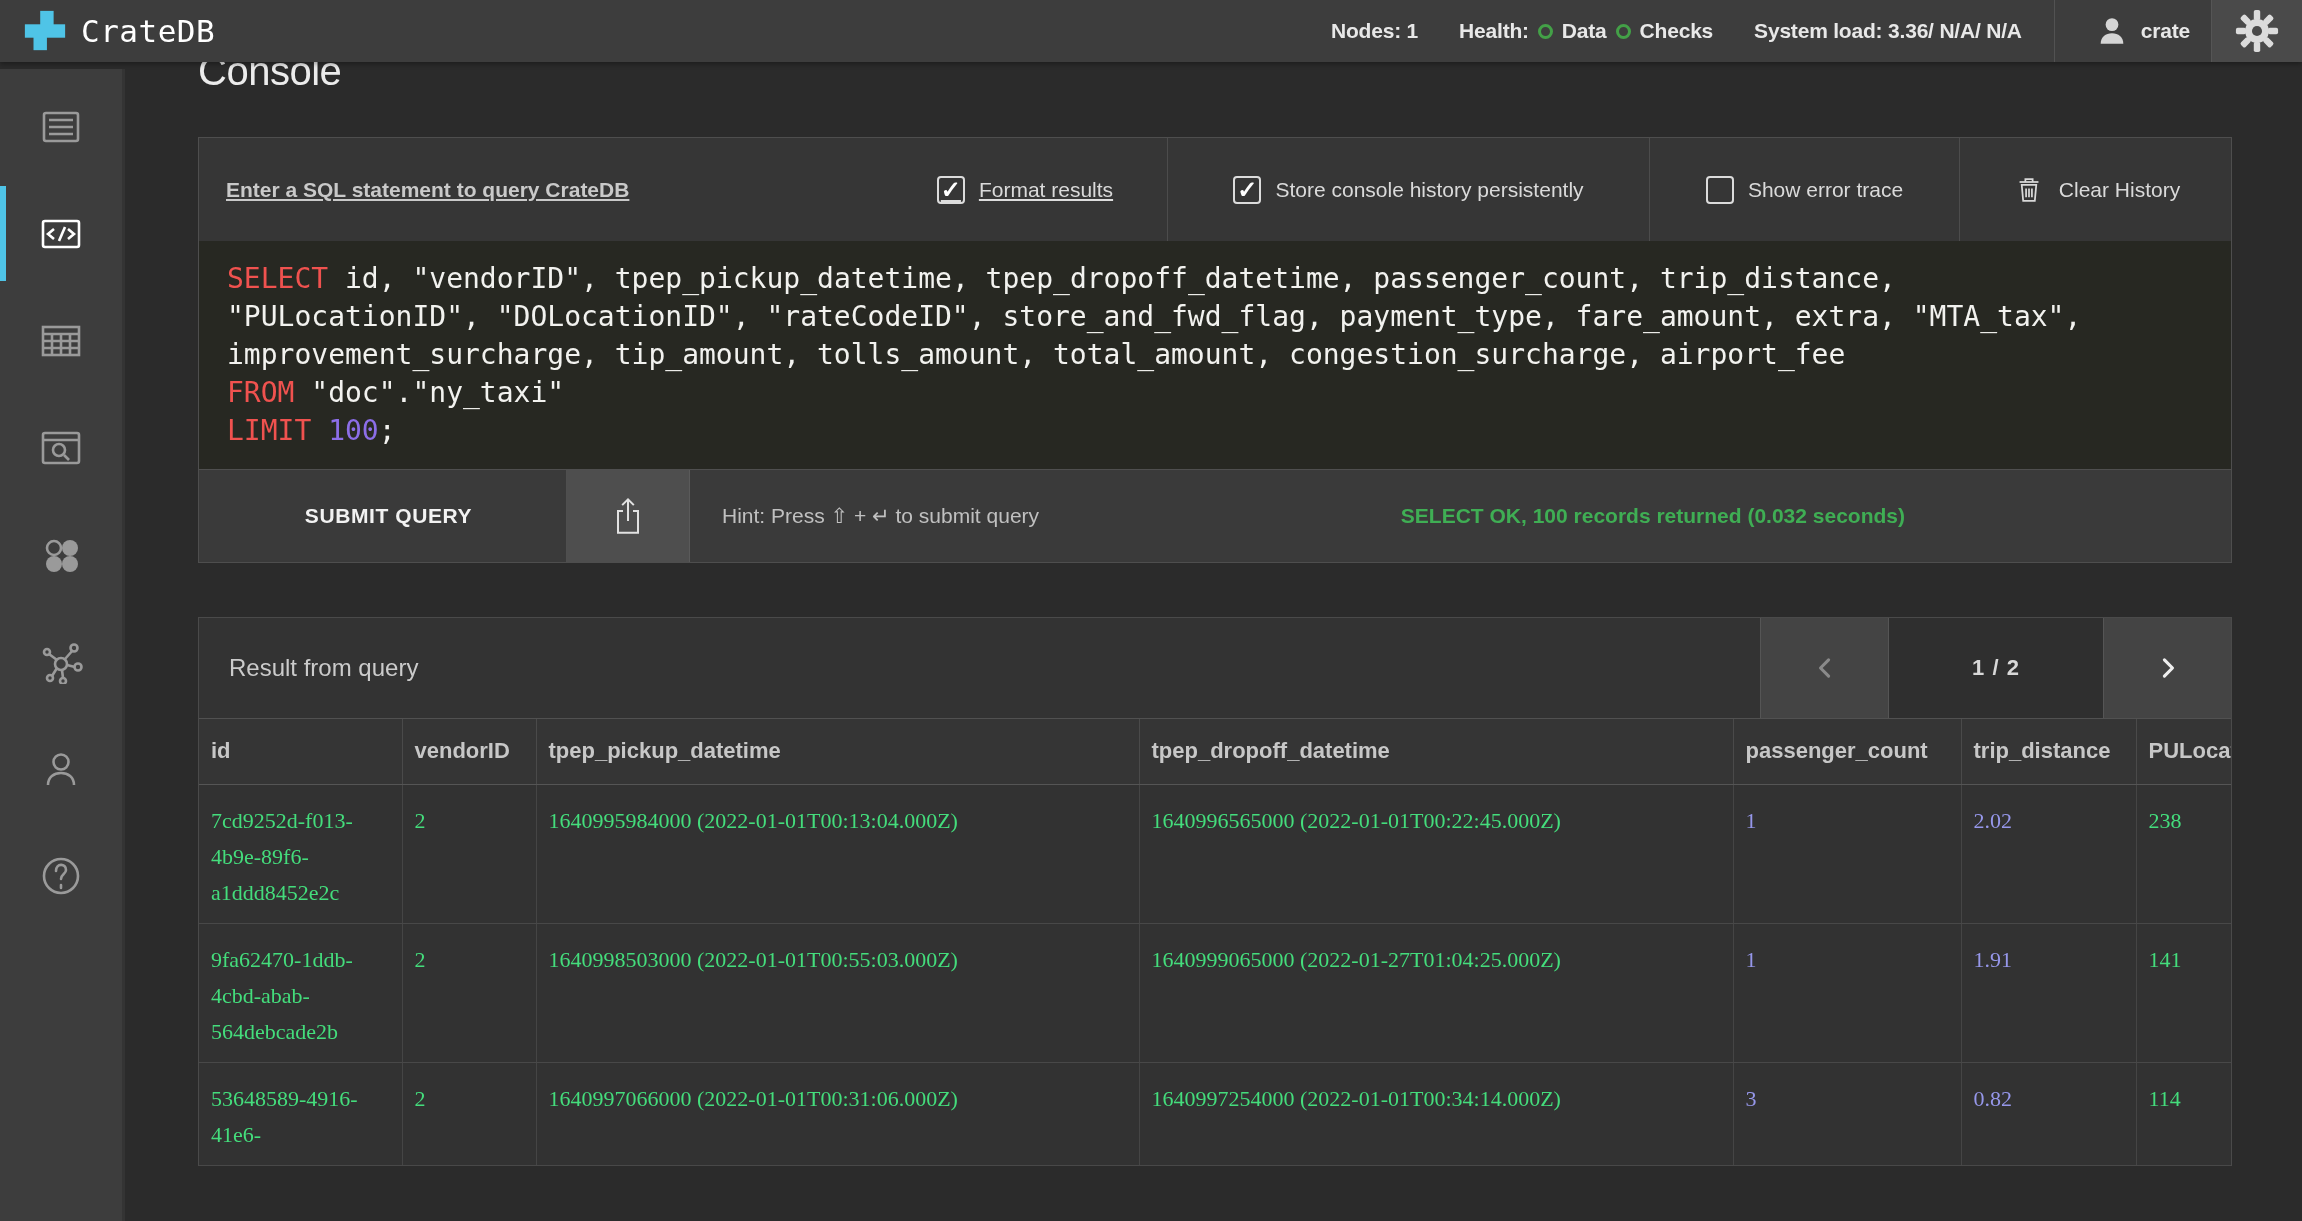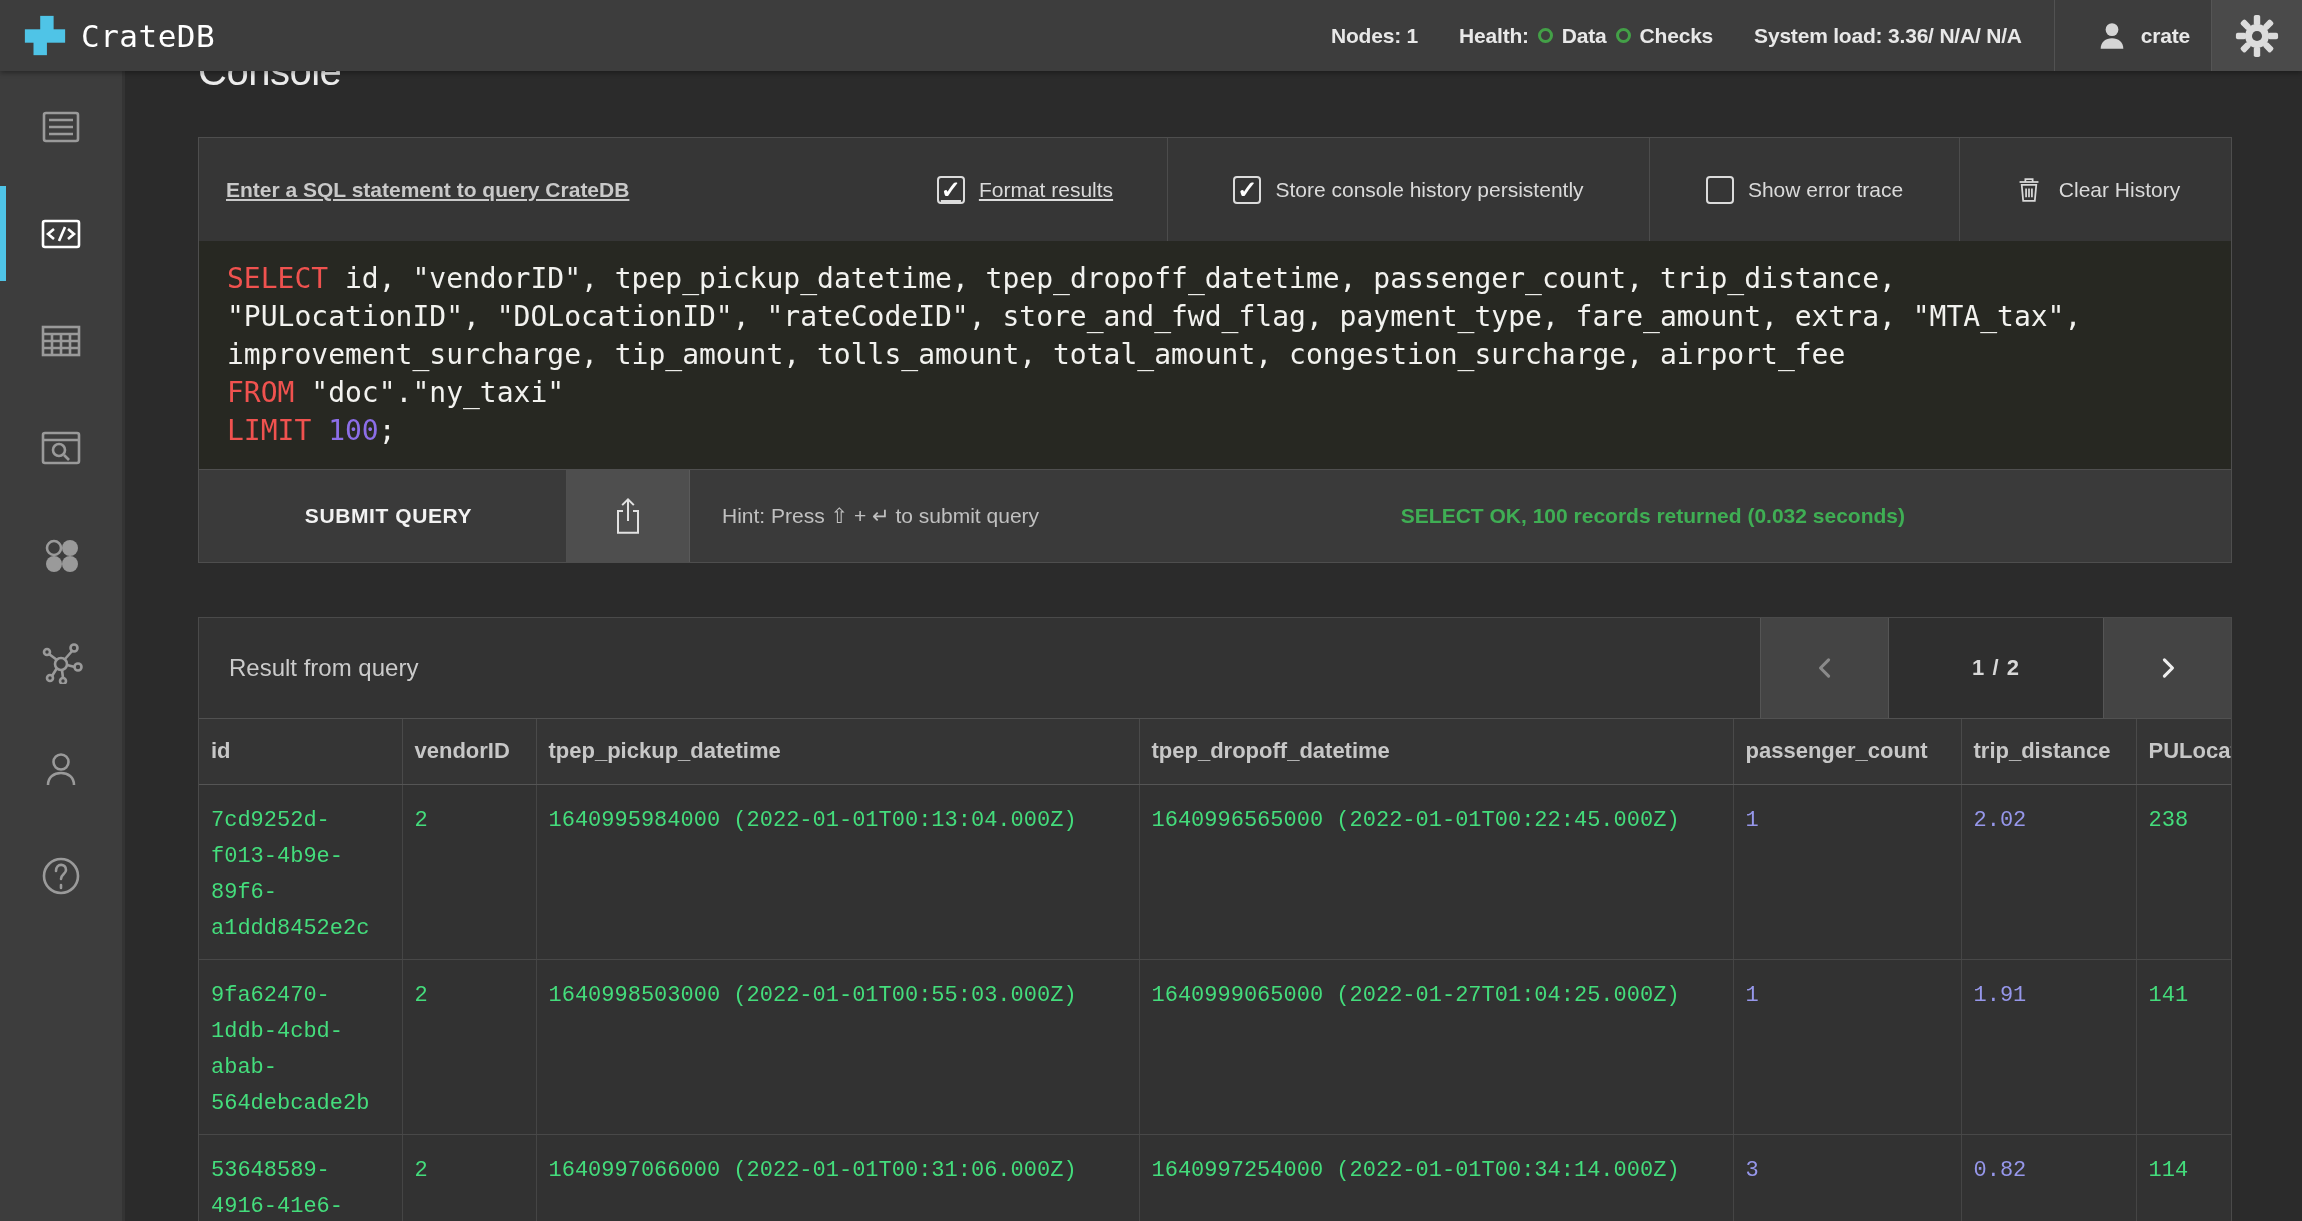--- a/index.html
+++ b/index.html
@@ -6,21 +6,21 @@
   html,body { width:2302px; height:1221px; overflow:hidden; }
   body {
     background:#2b2b2b;
     font-family:"Liberation Sans", sans-serif;
     color:#ddd;
     padding-top:69px;
   }
 
   
   .topbar{
-    position:fixed; top:0; left:0; right:0; height:71px;
+    position:fixed; top:0; left:0; right:0; height:62px;
     background:#3d3d3d; display:flex; align-items:center;
     box-shadow:0 2px 5px rgba(0,0,0,.35); z-index:100;
   }
   .logo{ display:flex; align-items:center; gap:13px; padding-left:22px; }
   .logo-text{ font-family:"DejaVu Sans Mono", monospace; font-size:31px; color:#fff; letter-spacing:0.5px; }
   .tb-right{ margin-left:auto; display:flex; align-items:center; height:100%; }
   .tb-item{ font-size:21px; font-weight:bold; color:#e8e8e8; letter-spacing:-0.2px; white-space:nowrap; }
   .health-group{ display:flex; align-items:center; gap:9px; margin-left:41px; }
   .health-dot{ width:15px; height:15px; border-radius:50%; border:3px solid #43a047; display:inline-block; }
   .sysload{ margin-left:41px; }
@@ -117,21 +117,21 @@
   .table-wrap{ width:2032px; overflow:hidden; border-top:1px solid #515151; }
   table{ border-collapse:collapse; table-layout:fixed; width:2137px; }
   thead th{
     height:65px; background:#353535; text-align:left; padding:0 12px;
     font-size:22px; font-weight:bold; color:#c7c7c7; white-space:nowrap;
     border-left:1px solid #4a4a4a; border-bottom:1px solid #555; overflow:hidden;
   }
   thead th:first-child{ border-left:none; }
   tbody td{
     background:#323232; vertical-align:top; padding:18px 12px 12px 12px;
-    font-family:Liberation Mono, monospace; font-size:22px; line-height:36px;
+    font-family:Liberation Serif, serif; font-size:22px; line-height:36px;
     border-left:1px solid #454545; border-bottom:1px solid #484848;
     overflow-wrap:break-word;
   }
   tbody td:first-child{ border-left:none; }
   td.green{ color:var(--data-green,#44dd7c); }
   td.purple{ color:var(--data-purple,#9697ea); }
 </style>
 </head>
 <body>
 

